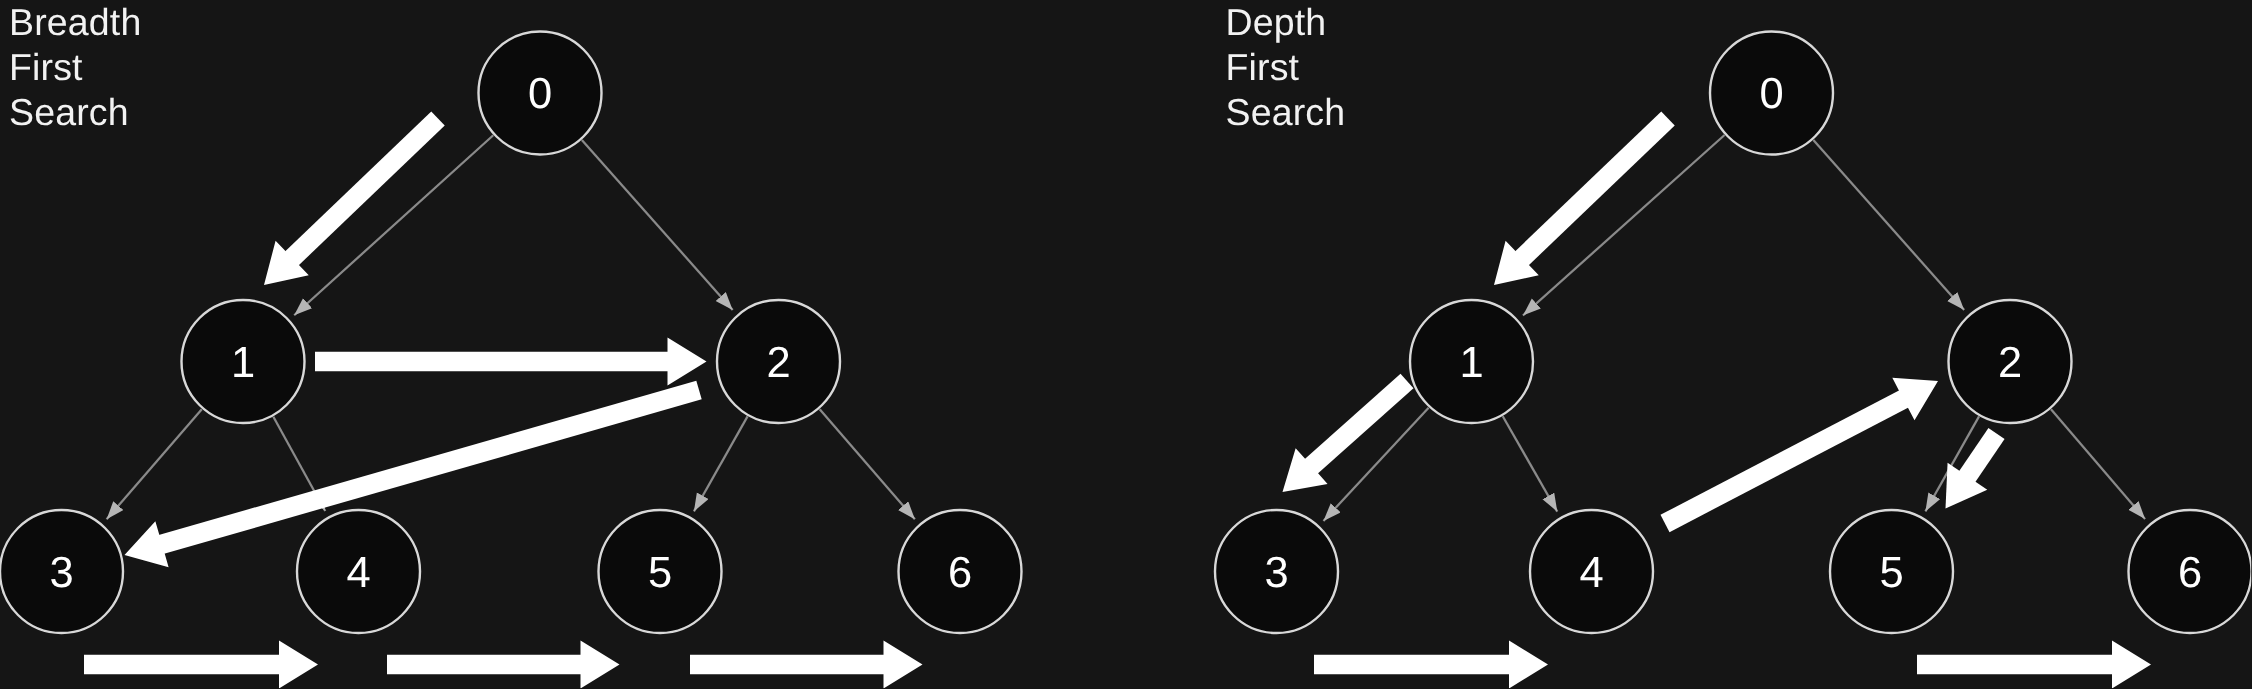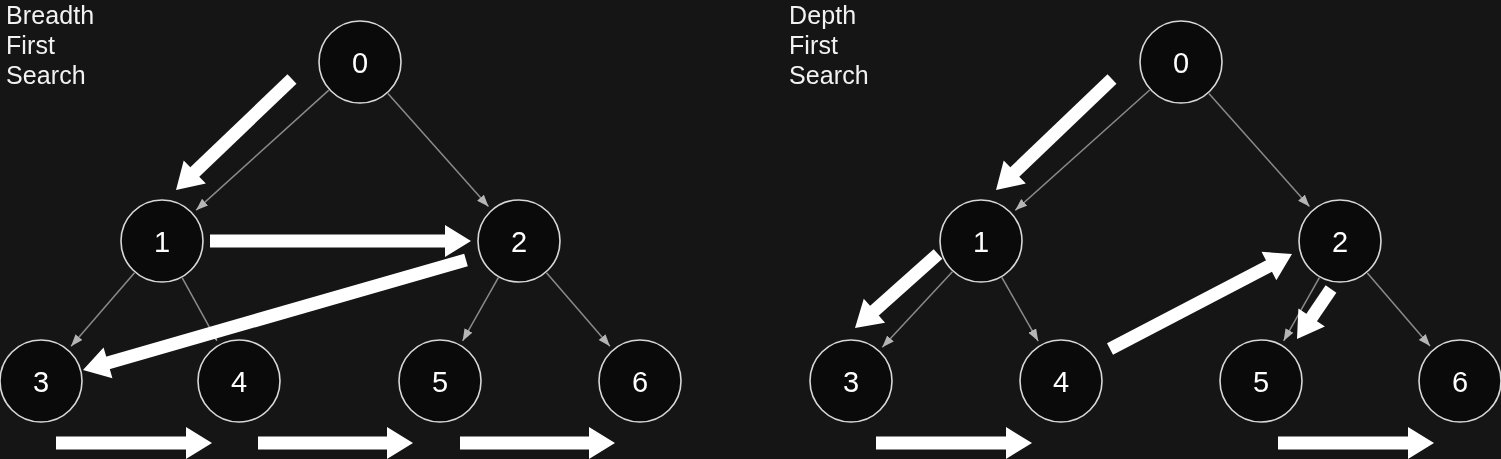--- a/index.html
+++ b/index.html
@@ -27,21 +27,21 @@
     position: absolute;
     top: 0px;
     font-size: 25px;
     line-height: 30px;
     color: #f2f2f2;
     white-space: pre-line;
     letter-spacing: 0.1px;
     user-select: none;
   }
   #title-bfs { left: 6px; }
-  #title-dfs { left: 789px; }
+  #title-dfs { left: 817px; }
 
   svg.layer {
     position: absolute;
     left: 0;
     top: 0;
     width: 1501px;
     height: 459px;
     overflow: visible;
   }
 

